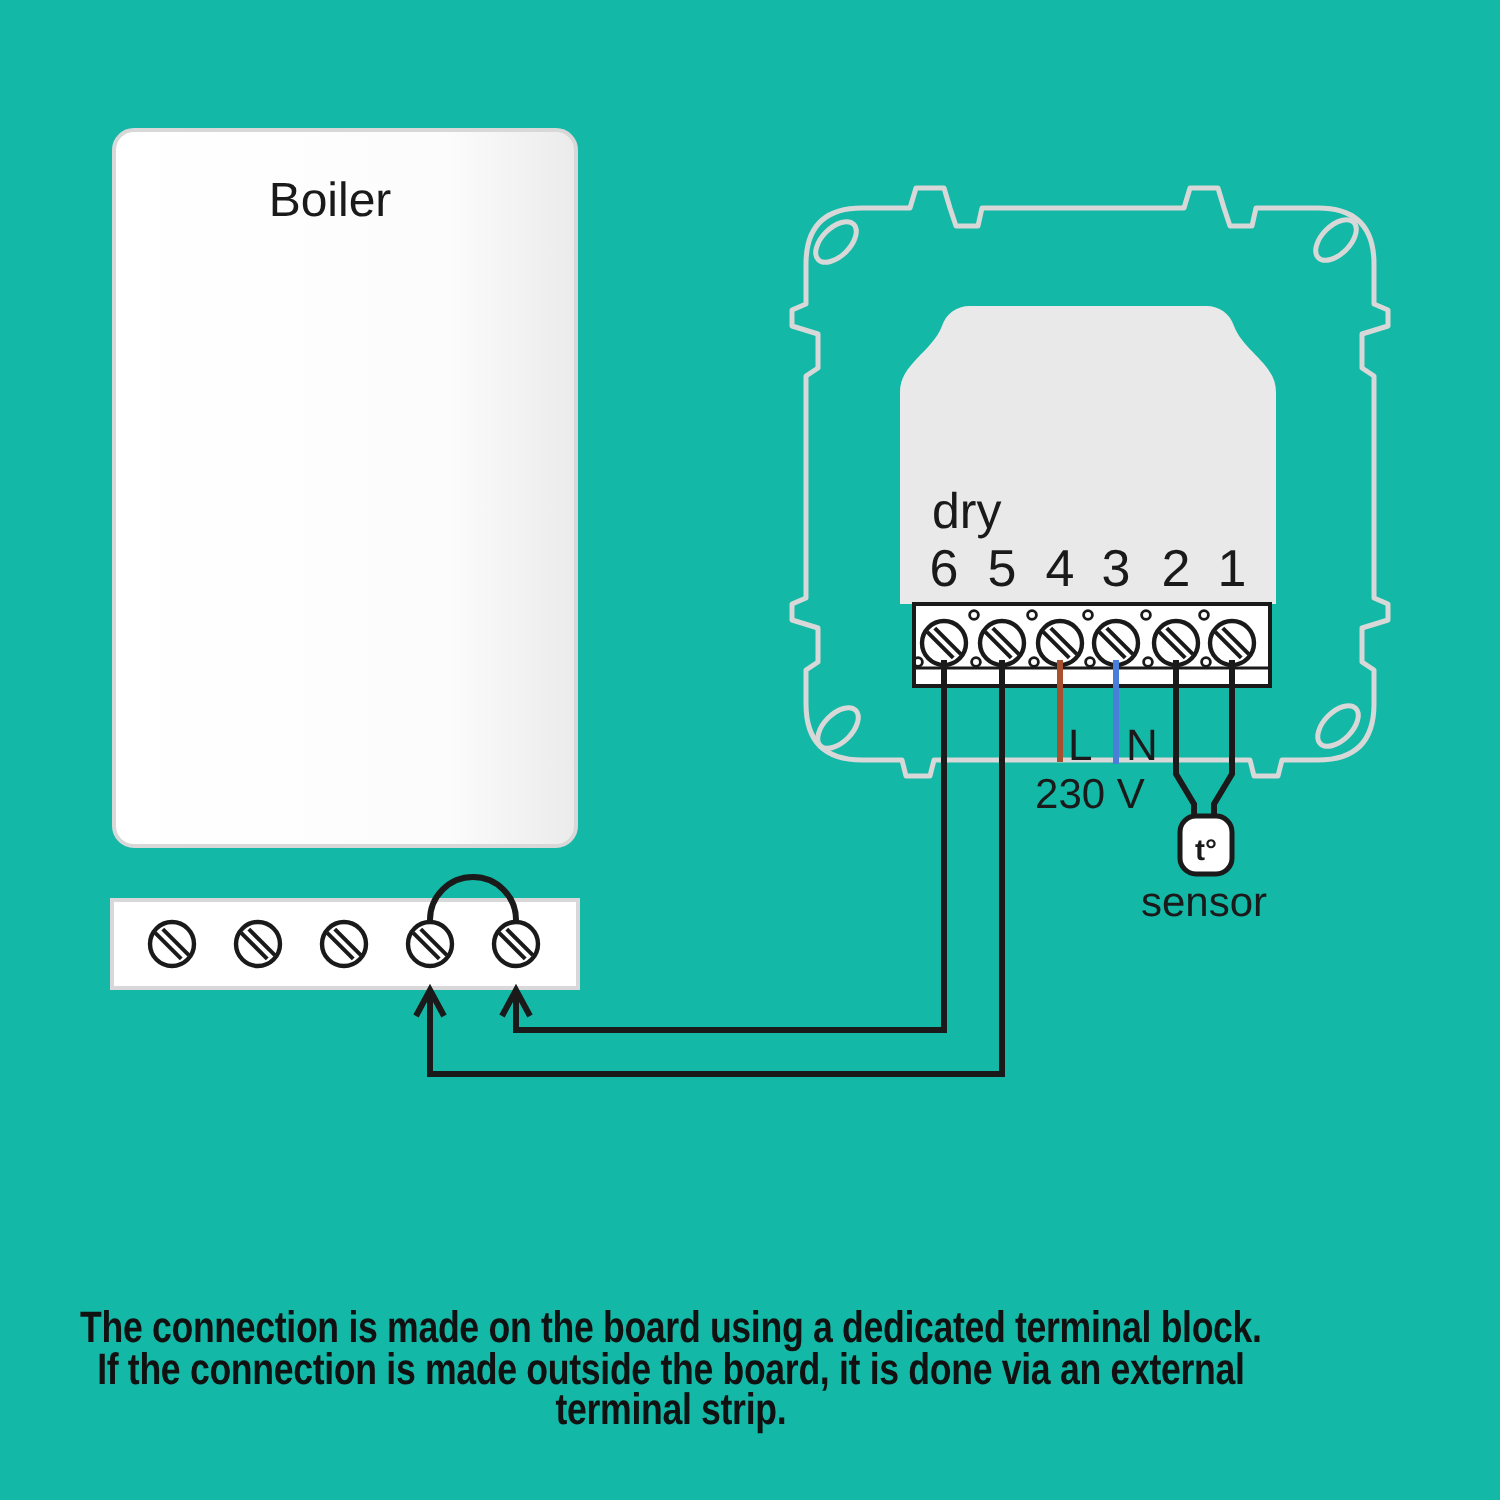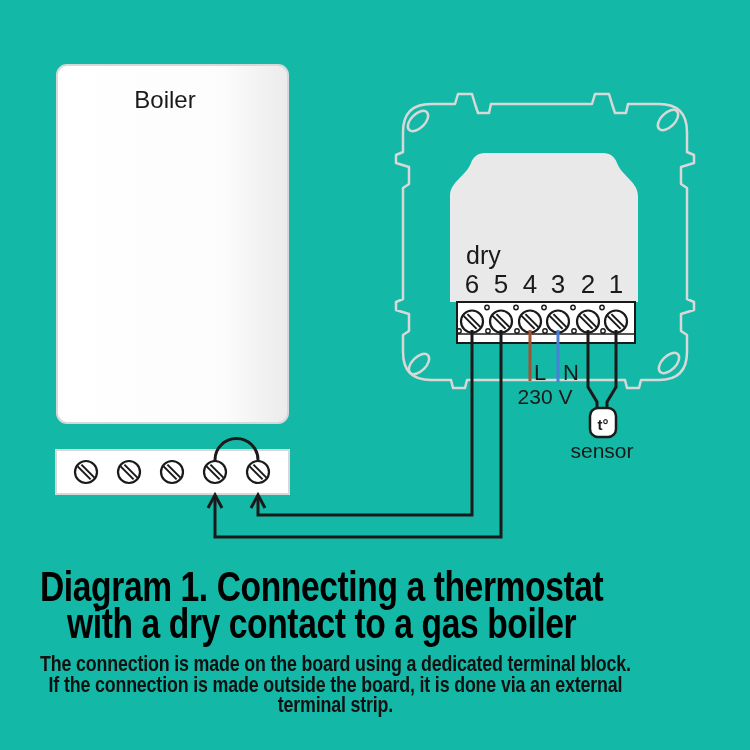--- a/index.html
+++ b/index.html
@@ -121,25 +121,19 @@
   <text x="563" y="380" font-size="22">N</text>
   <text x="545" y="404" font-size="21" text-anchor="middle">230 V</text>
 
   <g>
     <rect x="590" y="408" width="26" height="29" rx="8" fill="#fff" stroke="#1a1a1a" stroke-width="2.5"></rect>
     <text x="603" y="430" font-size="15" font-weight="bold" text-anchor="middle">t°</text>
     <text x="602" y="458" font-size="21" text-anchor="middle">sensor</text>
   </g>
 </svg>
 
-<div class="caption">
-  <div class="title">
-    <div>Diagram 1. Connecting a thermostat</div>
-    <div>with a dry contact to a gas boiler</div>
-  </div>
-</div>
 <div class="body-text">
   <div>The connection is made on the board using a dedicated terminal block.</div>
   <div>If the connection is made outside the board, it is done via an external</div>
   <div>terminal strip.</div>
 </div>
 
 </div>
 
 </body></html>

